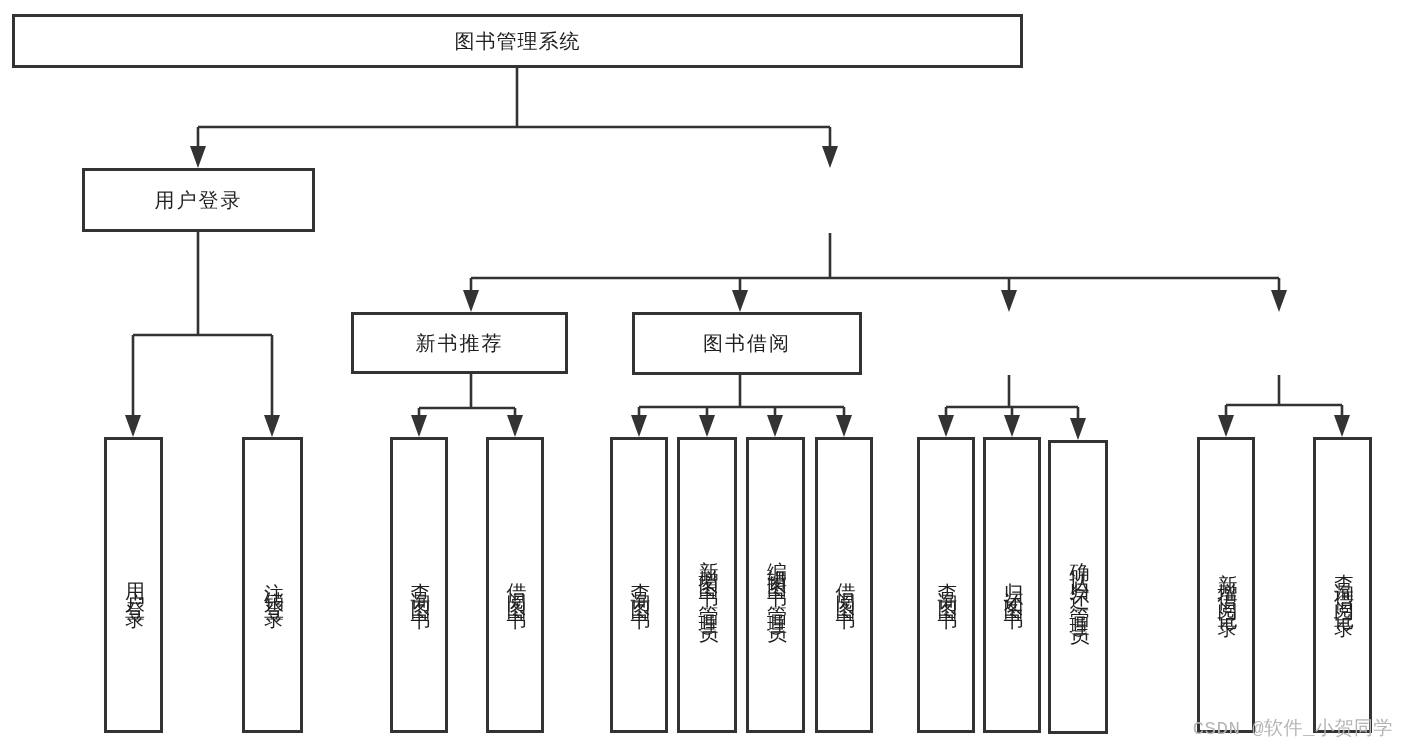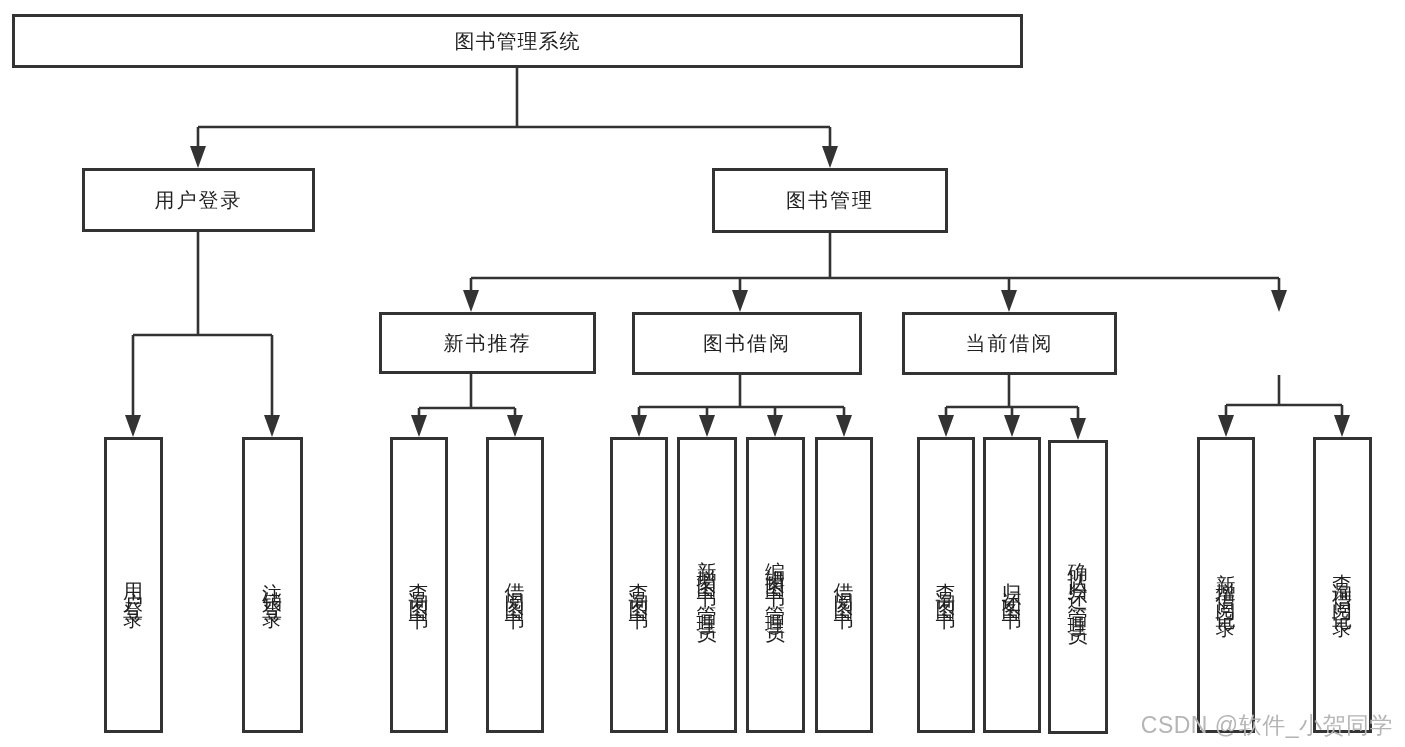--- a/index.html
+++ b/index.html
@@ -7,21 +7,21 @@
     --box-border:#333333;
     --box-bg:#ffffff;
     --text:#1f1f1f;
     --watermark:#b5b5b5;
   }
   html,body{margin:0;padding:0;background:#ffffff;}
   .stage{
     position:relative;
     width:1405px;height:747px;
     background:var(--box-bg);
-    font-family:Liberation Sans, sans-serif;
+    font-family:Liberation Mono, monospace;
     overflow:hidden;
   }
   .connectors{position:absolute;left:0;top:0;width:1405px;height:747px;}
   .connectors .ln{stroke:var(--line);stroke-width:2.6;fill:none;}
   .connectors .ar{fill:var(--line);stroke:none;}
   .box{
     position:absolute;
     box-sizing:border-box;
     border:3px solid var(--box-border);
     background:var(--box-bg);
@@ -37,21 +37,21 @@
     writing-mode:vertical-lr;
     text-orientation:mixed;
     font-size:20px;
     letter-spacing:9px;
     line-height:1.1;
     white-space:nowrap;
   }
   .watermark{
     position:absolute;
     right:12px;bottom:6px;
-    font-size:23px;
+    font-size:19px;
     color:var(--watermark);
     letter-spacing:0.5px;
     white-space:nowrap;
     z-index:5;
   }
 </style>
 </head>
 <body>
 
 <div class="stage">
@@ -80,32 +80,26 @@
     <path class="ar" d="M1218 415 L1234 415 L1226 437 Z M1334 415 L1350 415 L1342 437 Z"></path>
   </svg>
 
   <div class="box h root" style="left:12px;top:14px;width:1011px;height:54px">
     <span>图书管理系统</span>
   </div>
 
   <div class="box h" style="left:82px;top:168px;width:233px;height:64px">
     <span>用户登录</span>
   </div>
-  <div class="box h" style="left:712px;top:168px;width:236px;height:65px">
-    <span>图书管理</span>
-  </div>
 
-  <div class="box h" style="left:379px;top:312px;width:217px;height:62px">
+  <div class="box h" style="left:351px;top:312px;width:217px;height:62px">
     <span>新书推荐</span>
   </div>
   <div class="box h" style="left:632px;top:312px;width:230px;height:63px">
     <span>图书借阅</span>
-  </div>
-  <div class="box h" style="left:902px;top:312px;width:215px;height:63px">
-    <span>当前借阅</span>
   </div>
 
   <div class="box v" style="left:104px;top:437px;width:59px;height:296px">
     <span>用户登录</span>
   </div>
   <div class="box v" style="left:242px;top:437px;width:61px;height:296px">
     <span>注销登录</span>
   </div>
 
   <div class="box v" style="left:390px;top:437px;width:58px;height:296px">

